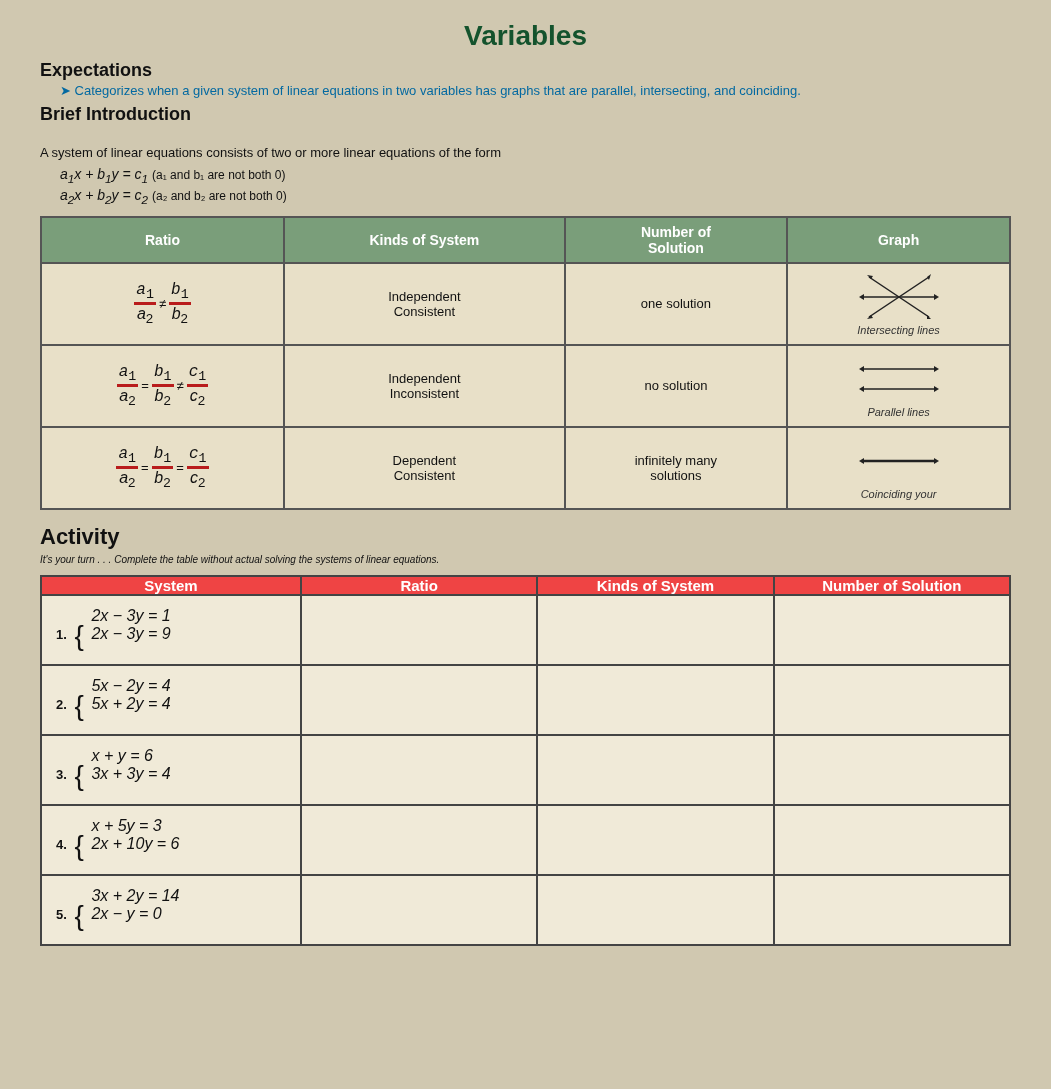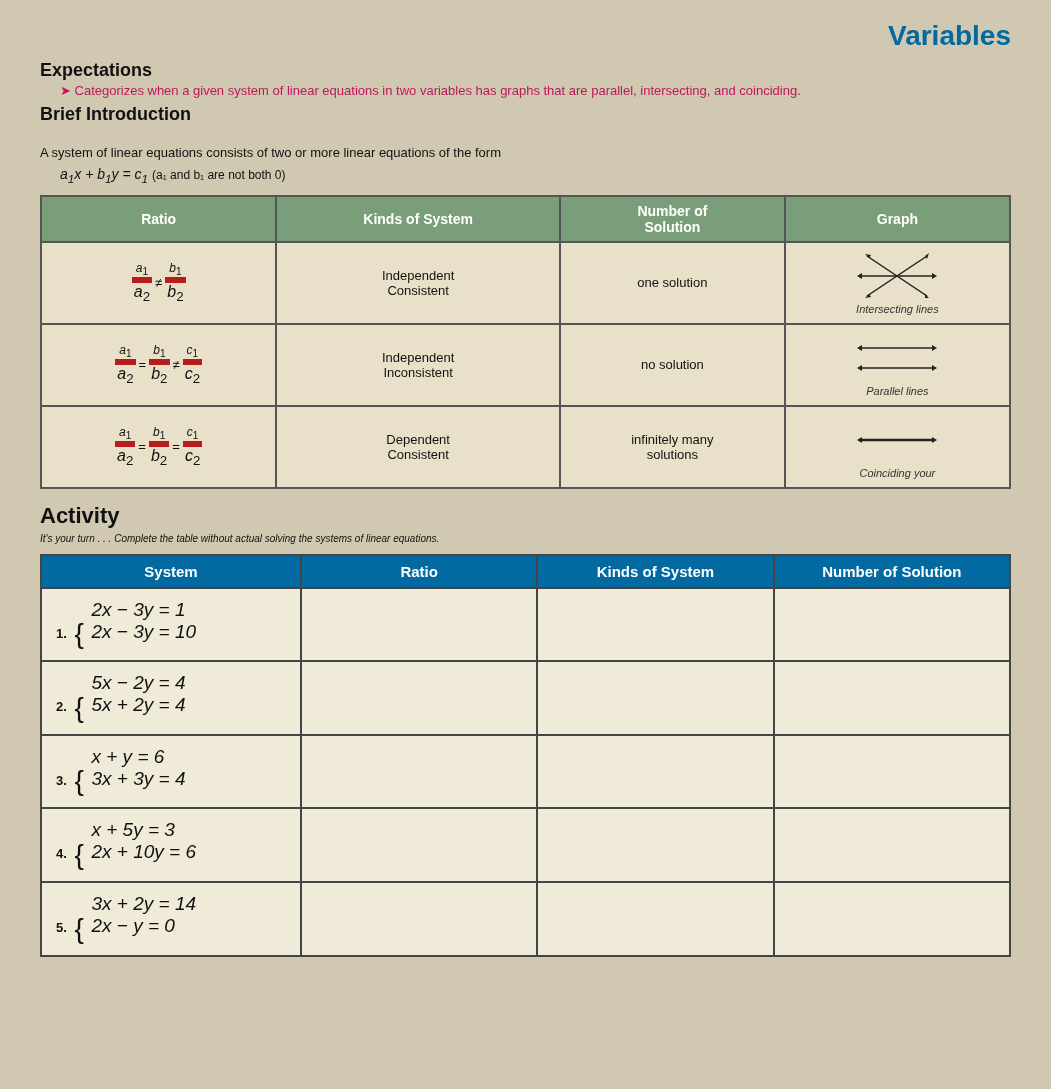--- a/index.html
+++ b/index.html
@@ -5,37 +5,37 @@
     * { box-sizing: border-box; margin: 0; padding: 0; }
     body {
       background: #d0c8b0;
       font-family: Arial, sans-serif;
       font-size: 14px;
       padding: 20px 40px;
       width: 1051px;
       min-height: 1089px;
     }
     .page-title {
-      text-align: right;
+      text-align: center;
       font-size: 28px;
       font-weight: bold;
       margin-bottom: 8px;
-      color: #0369a1;
+      color: #14532d;
     }
     .section-title {
       font-size: 18px;
       font-weight: bold;
       margin-top: 6px;
       margin-bottom: 2px;
       color: #111;
     }
     .expectations-item {
       margin-left: 20px;
       font-size: 13px;
-      color: #be185d;
+      color: #0369a1;
     }
     .expectations-item::before {
       content: "➤ ";
     }
     .brief-intro {
       font-size: 13px;
       margin-top: 20px;
       color: #111;
     }
     .equations-block {
@@ -84,23 +84,24 @@
     .ratio-cell {
       font-size: 13px;
     }
     .fraction {
       display: inline-block;
       text-align: center;
       vertical-align: middle;
     }
     .fraction .num {
       display: block;
-      border-bottom: 6px solid #b91c1c;
+      border-bottom: 3px solid #b91c1c;
       padding: 0 2px;
-      font-size: 12px;
+      font-size: 16px;
+      font-family: Liberation Mono, monospace;
     }
     .fraction .den {
       display: block;
       padding: 0 2px;
       font-size: 16px;
     }
     .ratio-expr {
       display: flex;
       align-items: center;
       justify-content: center;
@@ -136,24 +137,24 @@
       margin-bottom: 10px;
       color: #111;
     }
     
     .activity-table {
       width: 100%;
       border-collapse: collapse;
       background: #e8e0c8;
     }
     .activity-table th {
-      background: #0369a1;
+      background: #ef4444;
       color: white;
       border: 2px solid #444;
-      padding: 7px 14px;
+      padding: 0 14px;
       text-align: center;
       font-size: 15px;
       font-weight: bold;
     }
     .activity-table td {
       border: 2px solid #444;
       padding: 10px 14px;
       vertical-align: middle;
       font-size: 13px;
       color: #111;
@@ -182,38 +183,42 @@
       font-size: 13px;
     }
     .system-brace {
       font-size: 28px;
       vertical-align: middle;
       margin-right: 4px;
       font-weight: 100;
     }
     .sys-eq {
       display: block;
-      font-size: 19px;
+      font-size: 16px;
     }
   </style>
 </head>
 <body>
 
 <div class="page-title">Variables</div>
 
 <div class="section-title">Expectations</div>
 <div class="expectations-item">Categorizes when a given system of linear equations in two variables has graphs that are parallel, intersecting, and coinciding.</div>
 
 <div class="section-title">Brief Introduction</div>
 <div class="brief-intro">A system of linear equations consists of two or more linear equations of the form</div>
 <div class="equations-block">
   <div class="eq-row">
     <span class="eq-math"><em>a</em><sub>1</sub><em>x</em> + <em>b</em><sub>1</sub><em>y</em> = <em>c</em><sub>1</sub></span>
     <span class="eq-note">(a₁ and b₁ are not both 0)</span>
   </div>
+  <div class="eq-row">
+    <span class="eq-math"><em>a</em><sub>2</sub><em>x</em> + <em>b</em><sub>2</sub><em>y</em> = <em>c</em><sub>2</sub></span>
+    <span class="eq-note">(a₂ and b₂ are not both 0)</span>
+  </div>
 </div>
 
 <table class="ref-table">
   <thead>
     <tr>
       <th>Ratio</th>
       <th>Kinds of System</th>
       <th>Number of<br>Solution</th>
       <th>Graph</th>
     </tr>
@@ -343,21 +348,21 @@
     </tr>
   </thead>
   <tbody>
 
     <tr>
       <td class="system-cell">
         <span class="system-num">1.</span>
         <span class="system-brace">{</span>
         <span class="system-equations">
           <em class="sys-eq">2x − 3y = 1</em>
-          <em class="sys-eq">2x − 3y = 10</em>
+          <em class="sys-eq">2x − 3y = 9</em>
         </span>
       </td>
       <td class="ratio-cell-act"></td>
       <td class="kinds-cell"></td>
       <td class="numsol-cell"></td>
     </tr>
 
     <tr>
       <td class="system-cell">
         <span class="system-num">2.</span>

